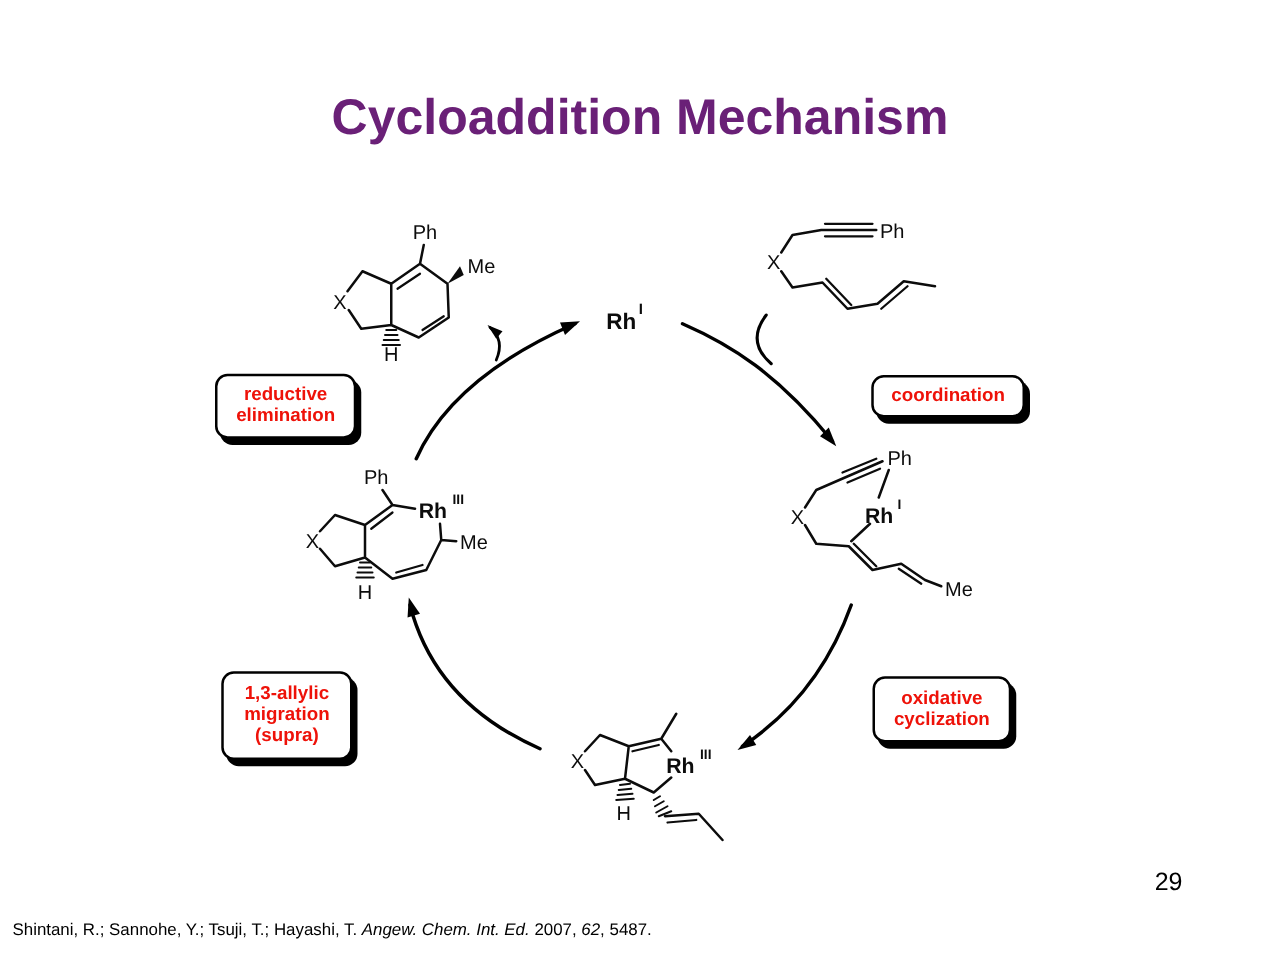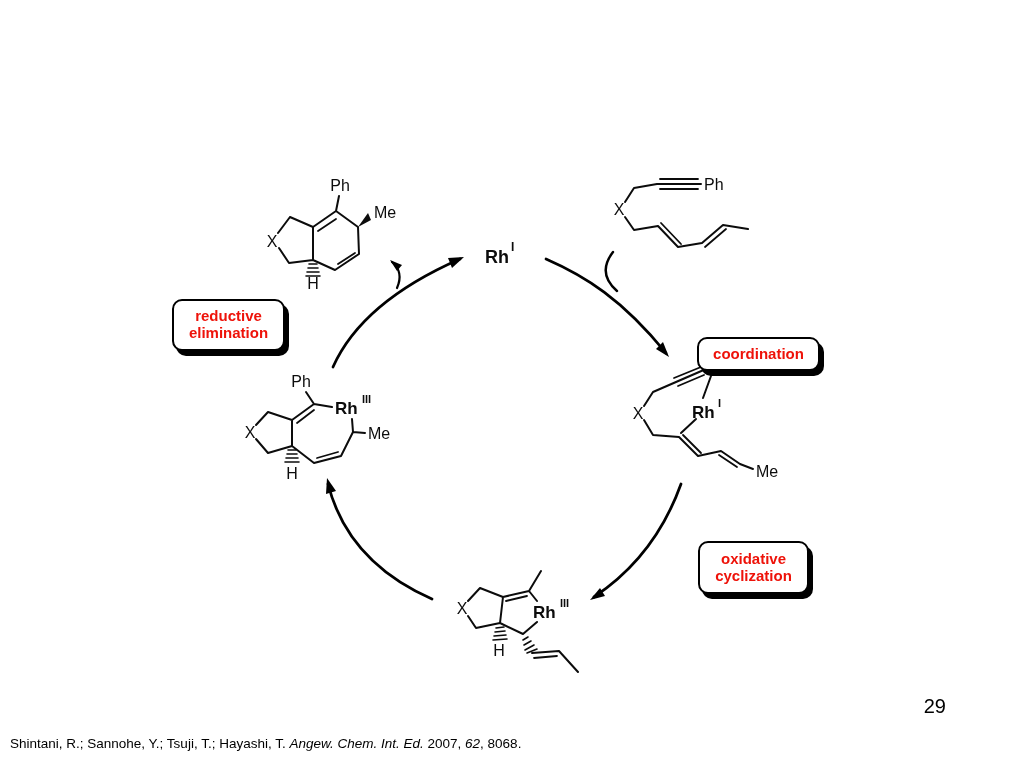--- a/index.html
+++ b/index.html
@@ -14,41 +14,42 @@
   }
   svg.diagram{position:absolute;left:0;top:0;}
   .step-box{
     position:absolute;box-sizing:border-box;background:#fff;border:2px solid #000;
     border-radius:10px;box-shadow:4px 5px 0 #000;
     display:flex;align-items:center;justify-content:center;text-align:center;
     color:var(--step-color,#ee1209);font-weight:bold;font-size:15px;line-height:1.12;
     padding:4px 6px;
   }
   .box-reductive{left:172px;top:299px;width:113px;height:52px;align-items:center;}
-  .box-coordination{left:697px;top:300px;width:123px;height:34px;margin-top:37px;}
+  .box-coordination{left:697px;top:300px;width:123px;height:34px;}
   .box-oxidative{left:698px;top:541px;width:111px;height:53px;}
   .box-migration{left:177px;top:537px;width:105px;height:71px;}
   .citation{
     position:absolute;left:10px;top:736px;font-size:13.5px;color:#000;white-space:nowrap;
   }
   .citation i{}
   .citation b{font-weight:normal;}
   .pageno{position:absolute;top:695px;right:78px;font-size:20px;color:#000;text-align:right;}
   text{font-family:"Liberation Sans",sans-serif;fill:#0c0c0c;}
   .atom{font-size:16px;}
   .rh{font-size:17px;font-weight:bold;}
   .rh-big{font-size:18px;font-weight:bold;}
   .sup{font-size:11px;font-weight:bold;}
   .sup-big{font-size:12px;font-weight:bold;}
 </style>
 </head>
 <body>
 
 <div class="slide">
 
+  <h1 class="title">Cycloaddition Mechanism</h1>
 
   <svg class="diagram" width="1024" height="768" viewBox="0 0 1024 768">
 
     <g>
       <text class="rh-big" x="485" y="263">Rh</text>
       <text class="sup-big" x="511" y="251">I</text>
     </g>
 
     <g stroke="#0c0c0c" fill="none" stroke-linecap="round" stroke-linejoin="round">
       <path stroke-width="2" d="M290,217 L278,233 M279,248 L289,263 L313,260 L313,227 L290,217 M313,227 L336,211 L358,227 L359,254 L335,270 L313,260 M336,211 L339,196"></path>
@@ -127,18 +128,21 @@
 
   <div class="step-box box-reductive">
     <span>reductive elimination</span>
   </div>
   <div class="step-box box-coordination">
     <span>coordination</span>
   </div>
   <div class="step-box box-oxidative">
     <span>oxidative cyclization</span>
   </div>
+  <div class="step-box box-migration">
+    <span>1,3-allylic migration (supra)</span>
+  </div>
 
-  <div class="citation"><span>Shintani, R.; Sannohe, Y.; Tsuji, T.; Hayashi, T. </span><i>Angew. Chem. Int. Ed. </i><b>2007</b><span>, </span><i>62</i><span>, 8068.</span></div>
+  <div class="citation"><span>Shintani, R.; Sannohe, Y.; Tsuji, T.; Hayashi, T. </span><i>Angew. Chem. Int. Ed. </i><b>2007</b><span>, </span><i>62</i><span>, 5487.</span></div>
 
   <div class="pageno">29</div>
 
 </div>
 
 </body></html>

